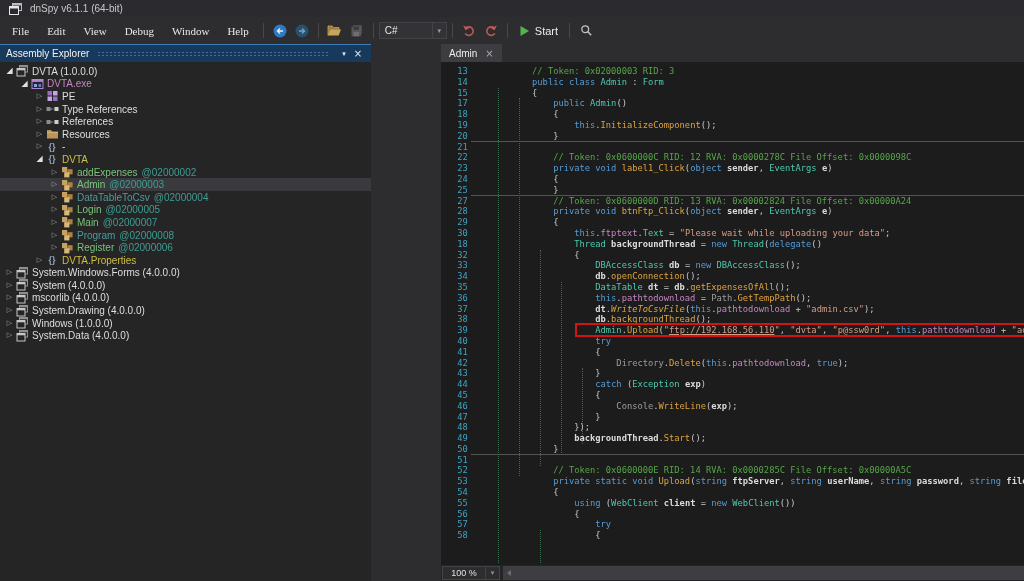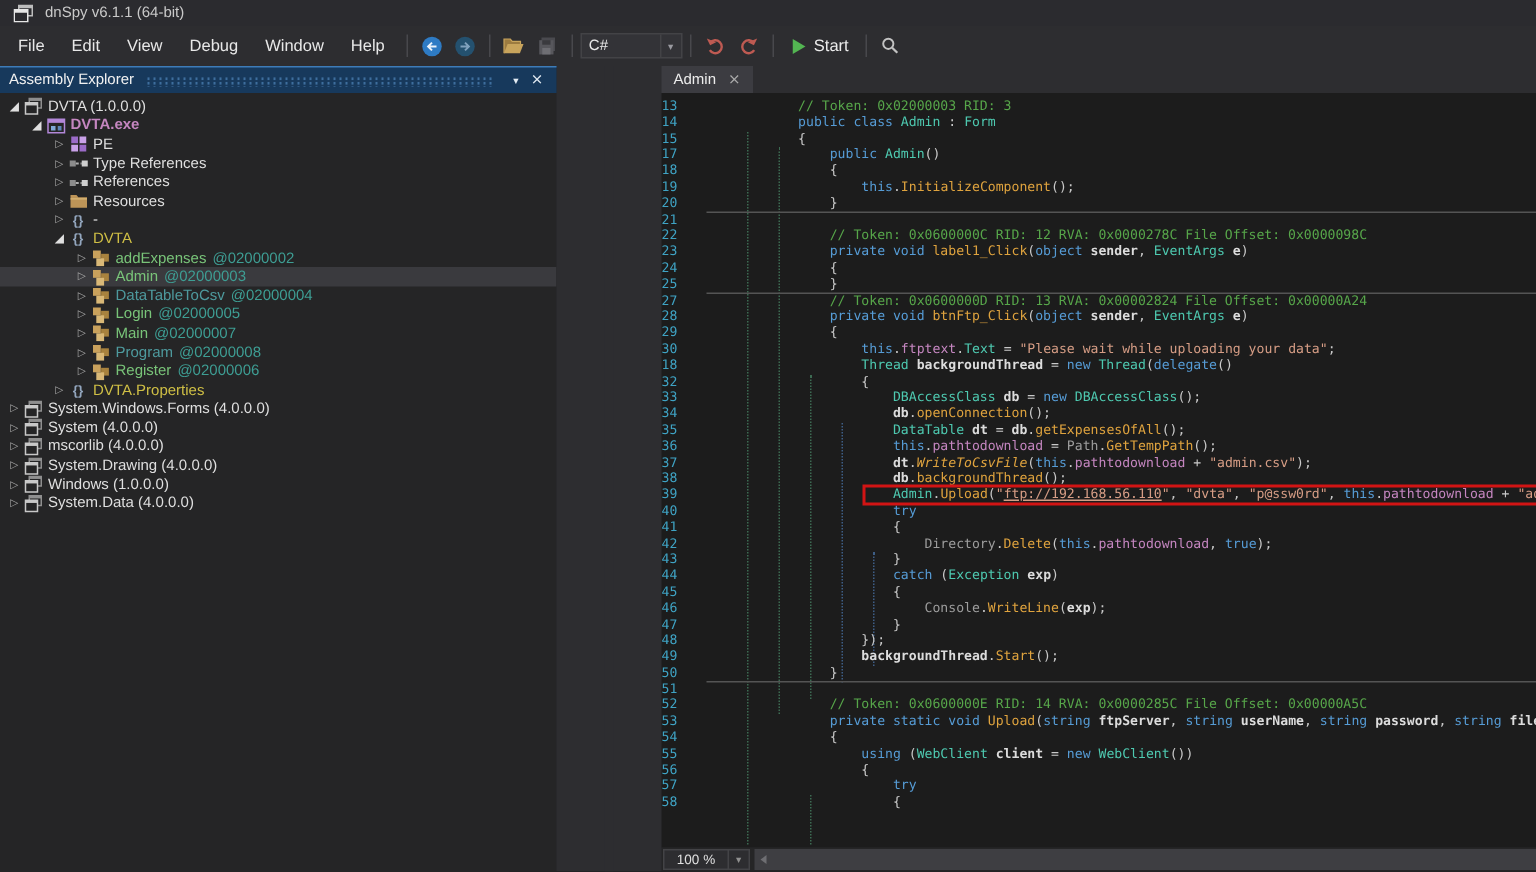--- a/index.html
+++ b/index.html
@@ -7,21 +7,21 @@
   #app { position:relative; width:1024px; height:581px; background:#2D2D30;
          font-family:"Liberation Sans", sans-serif; color:#E6E6E6; cursor:default; }
 
   
   .titlebar { height:17px; background:#2B2B2F; display:flex; align-items:center;
               padding-left:9px; gap:8px; color:#C9C9C9; font-size:10px; }
 
   
   .menubar { height:27px; display:flex; align-items:center; font-size:11px;
              color:#E8E8E8; padding-left:3px; background:#2D2D30; }
-  .menu-item { padding:0 9px; height:100%; display:flex; align-items:center; }
+  .menu-item { padding:0 9px; height:100%; display:flex; align-items:center;font-family:Liberation Serif, serif; }
   .tb-sep { width:1px; height:15px; background:#48484C; margin:0 5px; flex:none; }
   .tb-btn { width:22px; height:21px; display:flex; align-items:center;
             justify-content:center; flex:none; }
   .combo { width:68px; height:17px; background:#333337; border:1px solid #434346;
            display:flex; align-items:center; font-size:10px; color:#E8E8E8; }
   .combo-label { flex:1; padding-left:5px; }
   .combo-drop { width:14px; height:100%; border-left:1px solid #434346;
                 display:flex; align-items:center; justify-content:center;
                 color:#9A9AA0; font-size:7px; font-family:"DejaVu Sans",sans-serif; }
   .start-btn { display:flex; align-items:center; gap:5px; padding:0 6px; height:21px; }
@@ -42,40 +42,40 @@
             font-family:"DejaVu Sans",sans-serif; }
   .tree { flex:1; padding-top:3px; overflow:hidden; position:relative; }
   .trow { height:12.6px; display:flex; align-items:center; font-size:10px;
           white-space:nowrap; }
   .trow.selected { background:#3A3A3E; }
   .exp { width:11px; flex:none; text-align:center; font-family:"DejaVu Sans",sans-serif;
          font-size:7px; color:#A8A8A8; line-height:1; }
   .exp.open { color:#E0E0E0; font-size:8px; }
   .ticon { width:14px; height:12px; flex:none; margin-right:3px; display:flex;
            align-items:center; justify-content:center; }
-  .t-plain { color:#DFDFDF; } .t-module { color:#C586C0;font-weight:bold; } .t-ns { color:#CFBF45; }
+  .t-plain { color:#DFDFDF; } .t-module { color:#C586C0; } .t-ns { color:#CFBF45; }
   .t-class { color:#79C479; } .t-classdim { color:#4E9A9E; }
   .sfx { color:#3E9E94; margin-left:4px; }
   .ns-glyph { color:#93A6BE; font-weight:bold; font-size:9px; }
 
   
   .splitter { width:6px; flex:none; background:#2D2D30; }
 
   
   .editor { flex:1; min-width:0; display:flex; flex-direction:column; }
   .tabbar { height:18px; background:#2D2D30; display:flex; flex:none; }
   .tab { background:#3C3C41; color:#ECECEC; font-size:10px; display:flex;
          align-items:center; padding:0 8px; gap:8px; }
   .tab-close { color:#ABABAB; font-size:10px; font-family:"DejaVu Sans",sans-serif; }
 
   .code { flex:1; background:#1C1C1C; position:relative; overflow:hidden;
           padding-top:4px; font-family:"DejaVu Sans Mono", monospace;
           font-size:8.75px; line-height:10.8px; }
   .cl { display:flex; height:10.8px; position:relative; white-space:pre; }
-  .cl .ln { width:43px; flex:none; text-align:left; color:#3FA3C4; }
+  .cl .ln { width:43px; flex:none; text-align:center; color:#3FA3C4; }
   .cl .lt { padding-left:27px; position:relative; z-index:2; }
   .cl.sep::after { content:""; position:absolute; left:30px; right:0; bottom:0;
                    border-bottom:1px solid #545454; z-index:3; }
   .red-box { position:absolute; left:134px; width:497px; top:-2px; height:14px;
              border:2px solid #D21414; z-index:4; }
   .guide { position:absolute; width:0; border-left:1px dotted #3C6B52; z-index:1; }
   .guide.blue { border-left-color:#3E5E86; }
 
   .com{color:#57A64A} .kw{color:#569CD6} .typ{color:#4EC9B0} .prp{color:#4EC9B0}
   .mth{color:#DFA33E} .ext{color:#DFA33E; font-style:italic}

